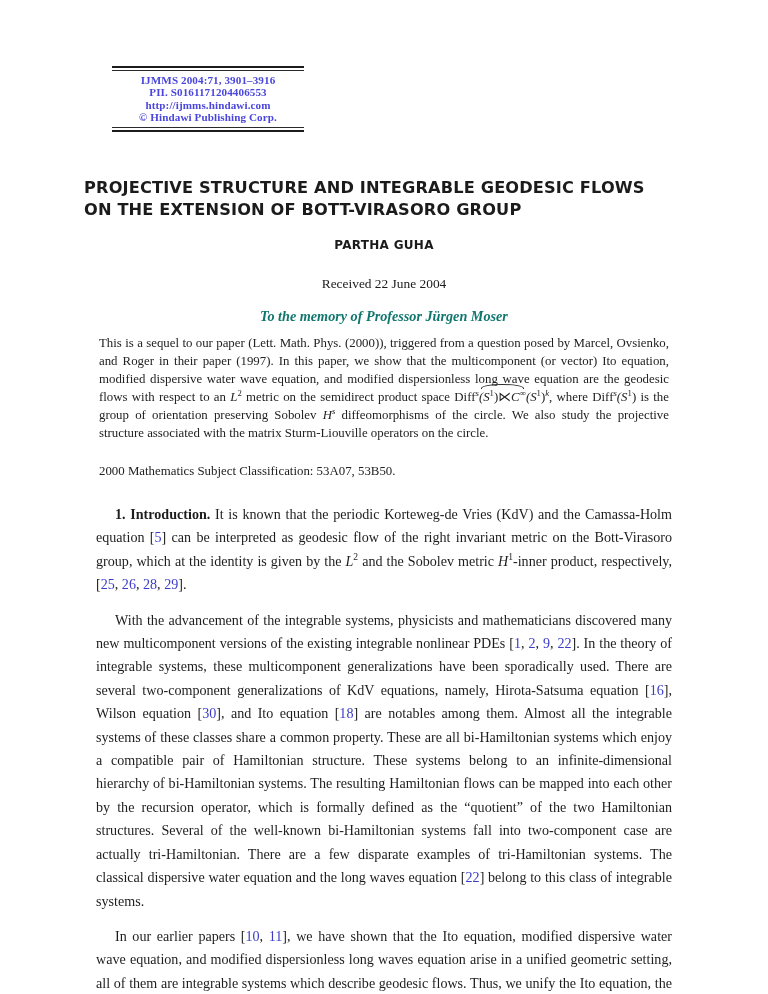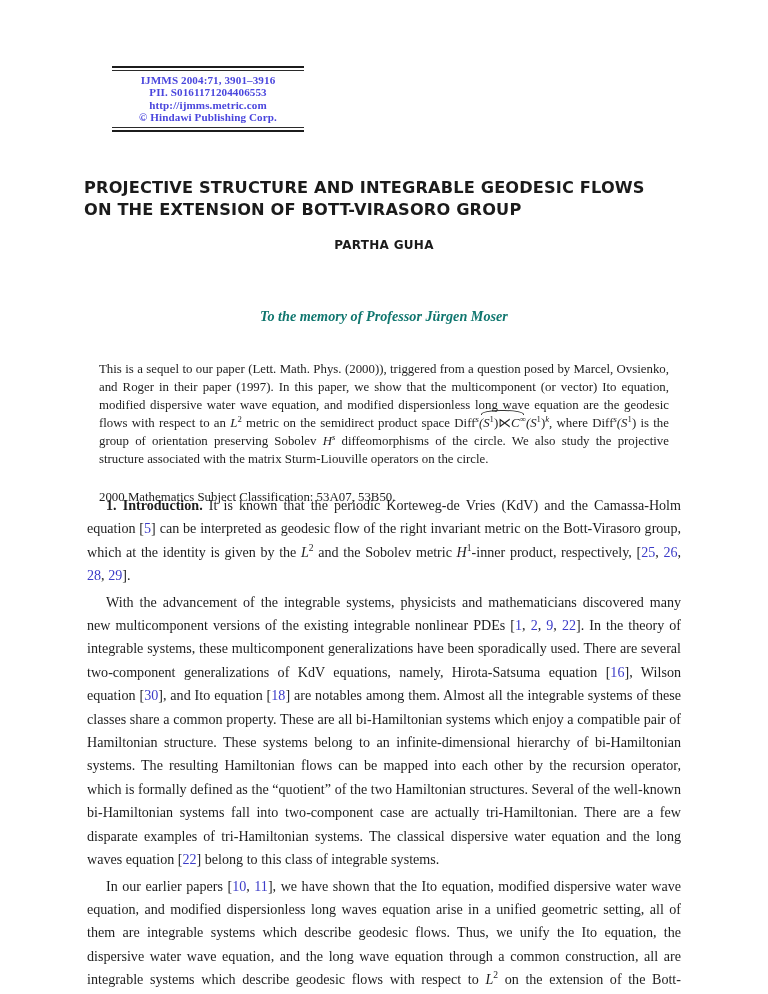--- a/index.html
+++ b/index.html
@@ -99,21 +99,21 @@
     font-size: 14.2px;
     font-style: italic;
     font-weight: bold;
     color: #0f766e;
   }
 
   
   .abstract {
     position: absolute;
     left: 99px;
-    top: 360px;
+    top: 334px;
     width: 570px;
     font-size: 12.85px;
     line-height: 18.05px;
     text-align: justify;
     text-justify: inter-word;
     color: #222;
   }
   .abstract p { margin: 0; }
   .abstract p.msc { margin-top: 20px; }
 
@@ -123,21 +123,21 @@
     left: 84px;
     top: 491px;
     width: 600px;
     font-size: 14.1px;
     line-height: 23.4px;
     text-align: justify;
     text-justify: inter-word;
     color: #1d1d1d;
   }
   .body-text p {
-    margin: 3px;
+    margin: 12px;
     text-indent: 19px;
   }
   .body-text p.first { text-indent: 19px; }
 
   .sec-head {
     font-weight: bold;
   }
 
   .cite { color: #3b3bc8; }
 
@@ -169,32 +169,33 @@
 </style>
 </head>
 <body>
 
 <div class="page">
 
   <div class="journal-block">
     <div class="rule-top"></div>
     <div class="journal-line">IJMMS 2004:71, 3901–3916</div>
     <div class="journal-line">PII. S0161171204406553</div>
-    <div class="journal-line">http://ijmms.metric.com</div>
+    <div class="journal-line">http://ijmms.hindawi.com</div>
     <div class="journal-line">© Hindawi Publishing Corp.</div>
     <div class="rule-bottom"></div>
   </div>
 
   <h1 class="title">
     <span>PROJECTIVE STRUCTURE AND INTEGRABLE GEODESIC FLOWS</span><br>
     <span>ON THE EXTENSION OF BOTT-VIRASORO GROUP</span>
   </h1>
 
   <div class="author">PARTHA GUHA</div>
 
+  <div class="received">Received 22 June 2004</div>
 
   <div class="dedication">To the memory of Professor Jürgen Moser</div>
 
   <div class="abstract">
     <p><span>This is a sequel to our paper (Lett. Math. Phys. (2000)), triggered from a question posed by Marcel, Ovsienko, and Roger in their paper (1997). In this paper, we show that the multicomponent (or vector) Ito equation, modified dispersive water wave equation, and modified dispersionless long wave equation are the geodesic flows with respect to an </span><span class="mi">L</span><sup>2</sup><span> metric on the semidirect product space </span><span>Diff</span><sup class="mi">s</sup><span class="overbrace"><span class="mi">(S</span><sup>1</sup><span>)</span><span>⋉</span><span class="mi">C</span><sup>∞</sup></span><span class="mi">(S</span><sup>1</sup><span>)</span><sup class="mi">k</sup><span>, where </span><span>Diff</span><sup class="mi">s</sup><span class="mi">(S</span><sup>1</sup><span>)</span><span> is the group of orientation preserving Sobolev </span><span class="mi">H</span><sup class="mi">s</sup><span> diffeomorphisms of the circle. We also study the projective structure associated with the matrix Sturm-Liouville operators on the circle.</span></p>
     <p class="msc">2000 Mathematics Subject Classification: 53A07, 53B50.</p>
   </div>
 
   <div class="body-text">
 

